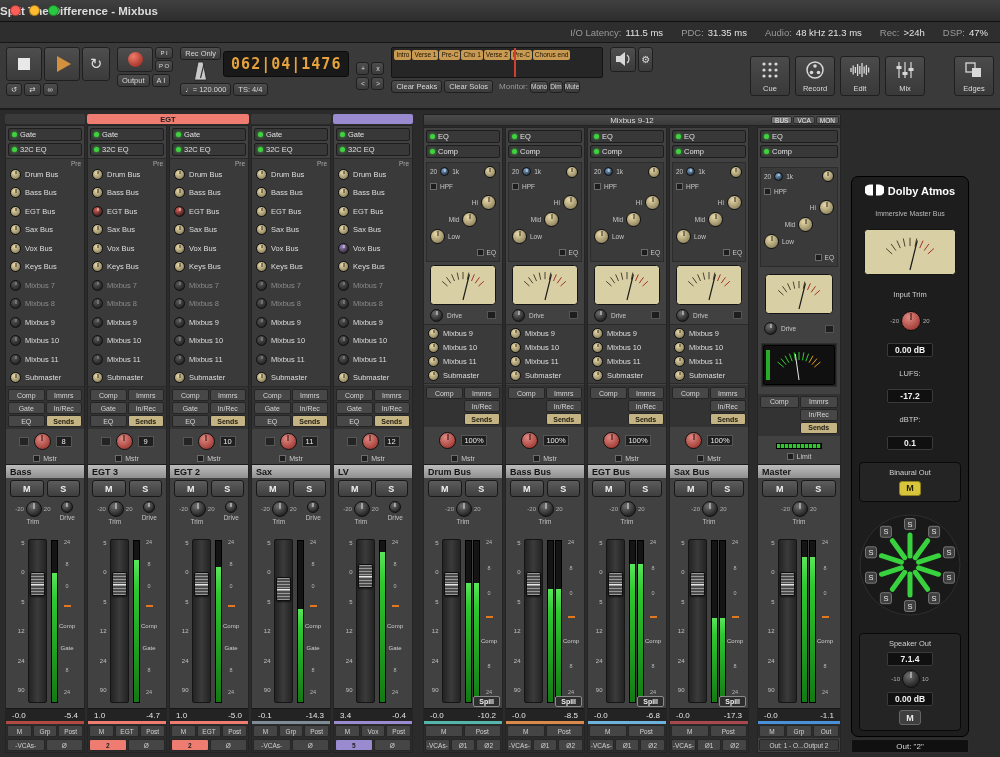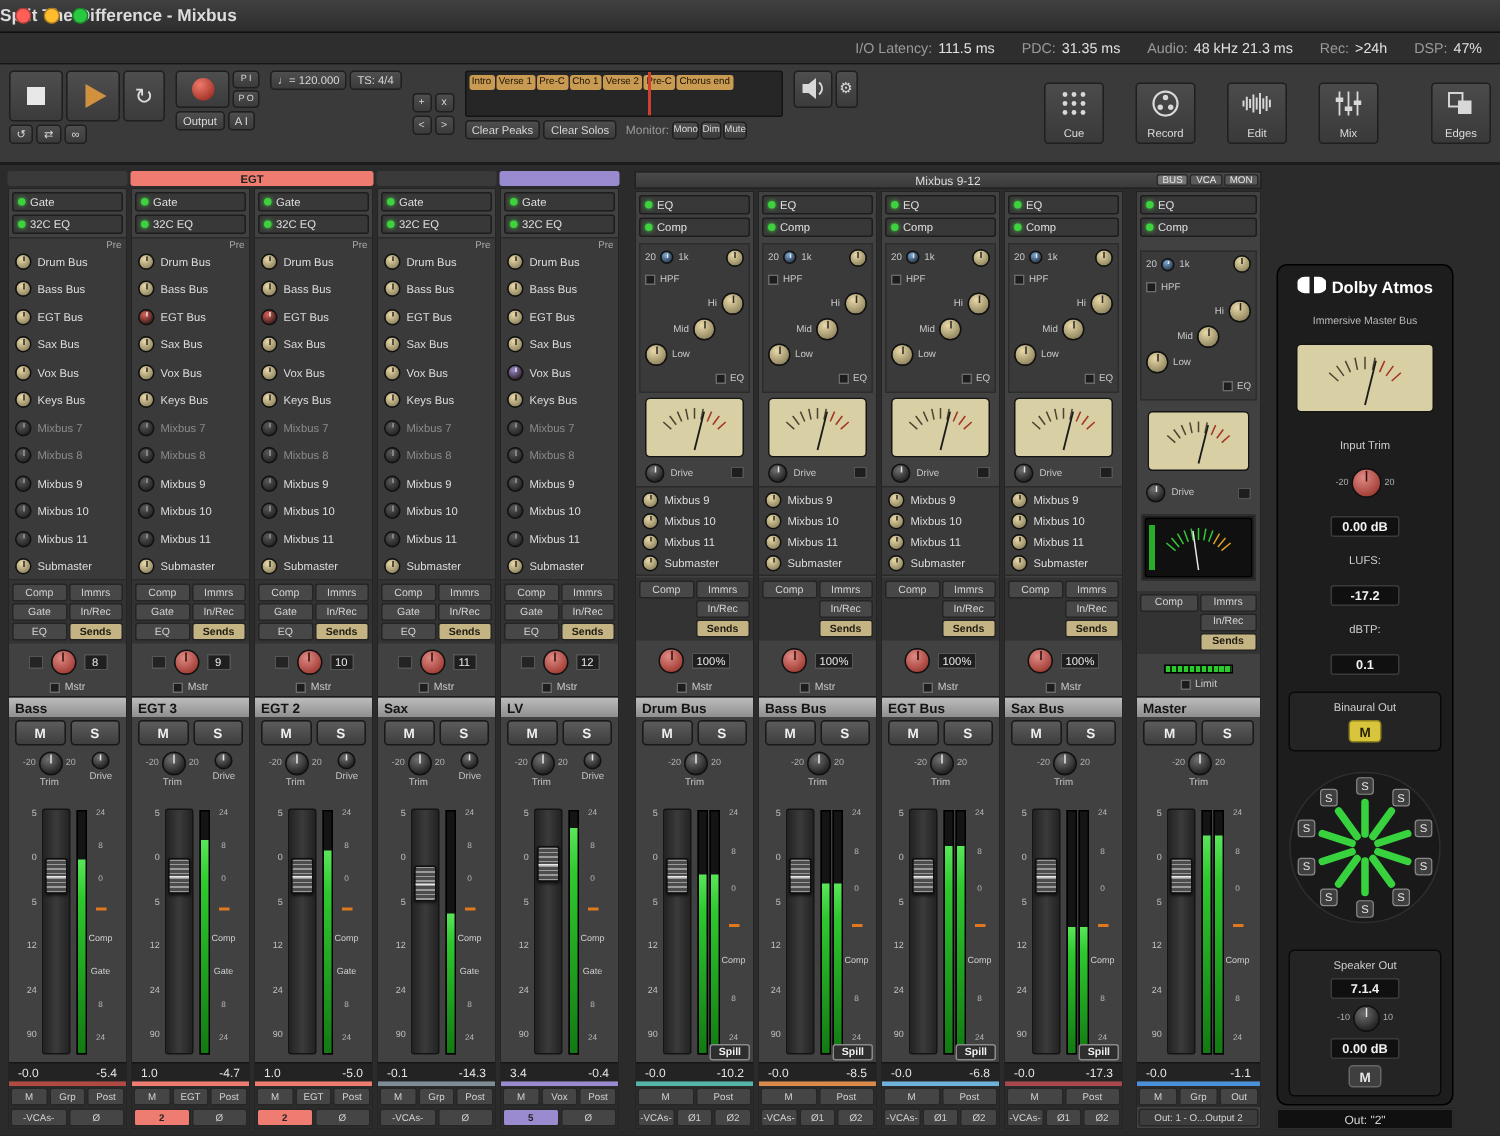--- a/index.html
+++ b/index.html
@@ -190,20 +190,32 @@
       </div>
     </div>
     <div class="row">
       <div class="btn smallbtn">Output</div>
       <div class="btn smallbtn">A I</div>
     </div>
   </div>
 
   <div class="col">
     <div class="row">
+      <div class="col" style="gap:1px">
+        <div class="btn smallbtn">Rec Only</div>
+        <div class="row" style="justify-content:center" id="metroicon">
+            <svg width="15" height="20" viewBox="0 0 15 20">
+              <path d="M5 1 H10 L13.5 19 H1.5 Z" fill="#c9c9c9" stroke="#222" stroke-width="0.8"></path>
+              <line x1="7.5" y1="17" x2="11" y2="3" stroke="#333" stroke-width="1.2"></line>
+            </svg>
+          </div>
+      </div>
+      <div class="timecode">062|04|1476</div>
+    </div>
+    <div class="row">
       <div class="btn smallbtn">♩= 120.000</div>
       <div class="btn smallbtn">TS: 4/4</div>
     </div>
   </div>
 
   <div class="zoomgrid" id="zoombox">
       <div class="btn zbtn">+</div>
       <div class="btn zbtn">x</div>
       <div class="btn zbtn">&lt;</div>
       <div class="btn zbtn">&gt;</div>
@@ -239,21 +251,21 @@
               <path d="M4 7 h4 l5 -4 v14 l-5 -4 h-4 z" fill="#d8d8d8"></path>
               <path d="M15 6 a5 5 0 0 1 0 8" fill="none" stroke="#d8d8d8" stroke-width="1.2"></path>
             </svg></span>
         </div>
       <div class="btn" style="width:15px;height:25px;font-size:10px">
           <span id="gearglyph">⚙</span>
         </div>
     </div>
   </div>
 
-  <div class="row" id="rightbtns" style="margin-left:auto;gap:21px">
+  <div class="row" id="rightbtns" style="margin-left:auto;gap:5px">
       <div class="rightbtn">
         <div><svg width="22" height="20" viewBox="0 0 22 20">
             <circle cx="5" cy="4" r="1.6" fill="#d8d8d8"></circle>
             <circle cx="11" cy="4" r="1.6" fill="#d8d8d8"></circle>
             <circle cx="17" cy="4" r="1.6" fill="#d8d8d8"></circle>
             <circle cx="5" cy="10" r="1.6" fill="#d8d8d8"></circle>
             <circle cx="11" cy="10" r="1.6" fill="#d8d8d8"></circle>
             <circle cx="17" cy="10" r="1.6" fill="#d8d8d8"></circle>
             <circle cx="5" cy="16" r="1.6" fill="#d8d8d8"></circle>
             <circle cx="11" cy="16" r="1.6" fill="#d8d8d8"></circle>
@@ -288,21 +300,21 @@
         <div><svg width="22" height="20" viewBox="0 0 22 20">
             <line x1="5" y1="2" x2="5" y2="18" stroke="#d8d8d8" stroke-width="1.2"></line>
             <rect x="2.5" y="6" width="5" height="3" fill="#d8d8d8"></rect>
             <line x1="11" y1="2" x2="11" y2="18" stroke="#d8d8d8" stroke-width="1.2"></line>
             <rect x="8.5" y="12" width="5" height="3" fill="#d8d8d8"></rect>
             <line x1="17" y1="2" x2="17" y2="18" stroke="#d8d8d8" stroke-width="1.2"></line>
             <rect x="14.5" y="8" width="5" height="3" fill="#d8d8d8"></rect>
           </svg></div>
         <div class="lbl">Mix</div>
       </div>
-      <div class="rightbtn" style="margin-left: 14px;">
+      <div class="rightbtn" style="margin-left: 24px;">
         <div><svg width="22" height="20" viewBox="0 0 22 20">
             <rect x="3" y="3" width="9" height="9" fill="none" stroke="#d8d8d8" stroke-width="1.3"></rect>
             <rect x="9" y="8" width="9" height="9" fill="#d8d8d8"></rect>
           </svg></div>
         <div class="lbl">Edges</div>
       </div>
     </div>
 </div>
 
 <div class="mixer">

